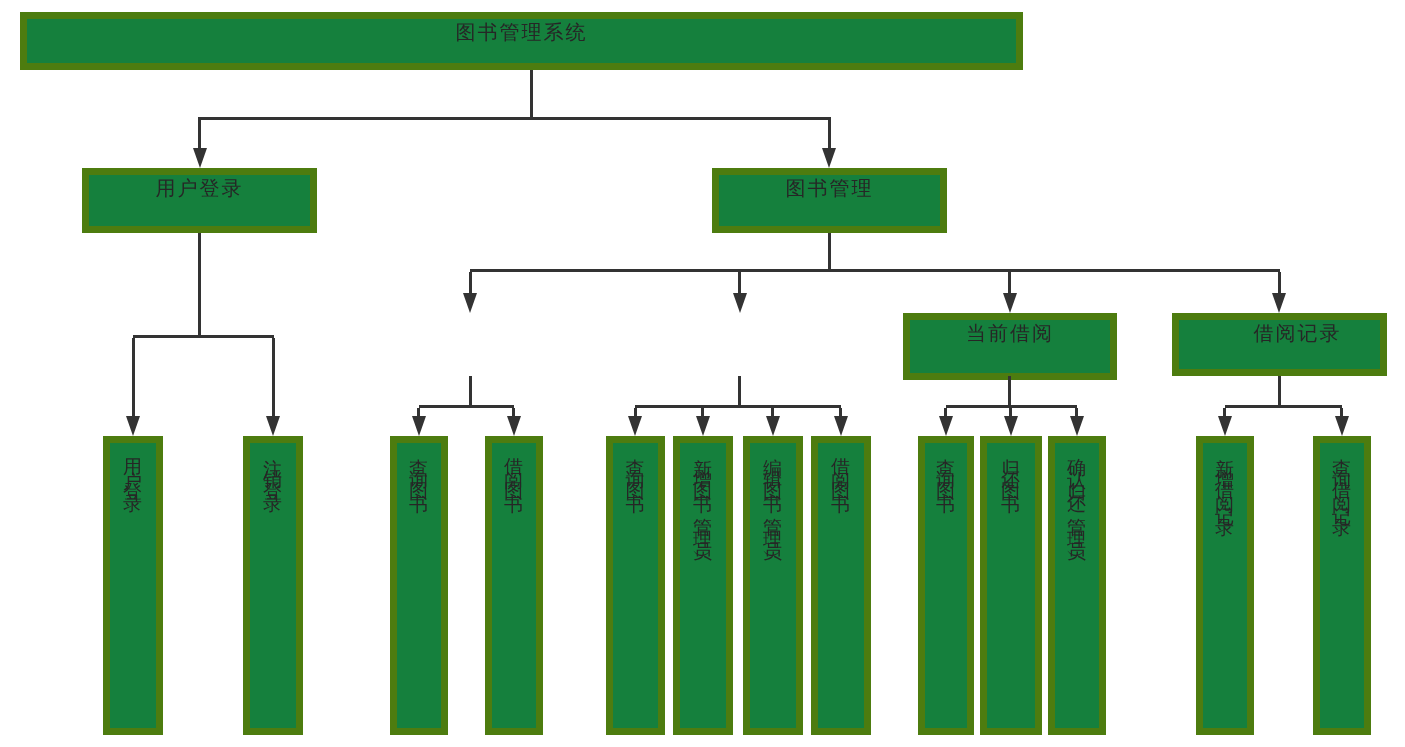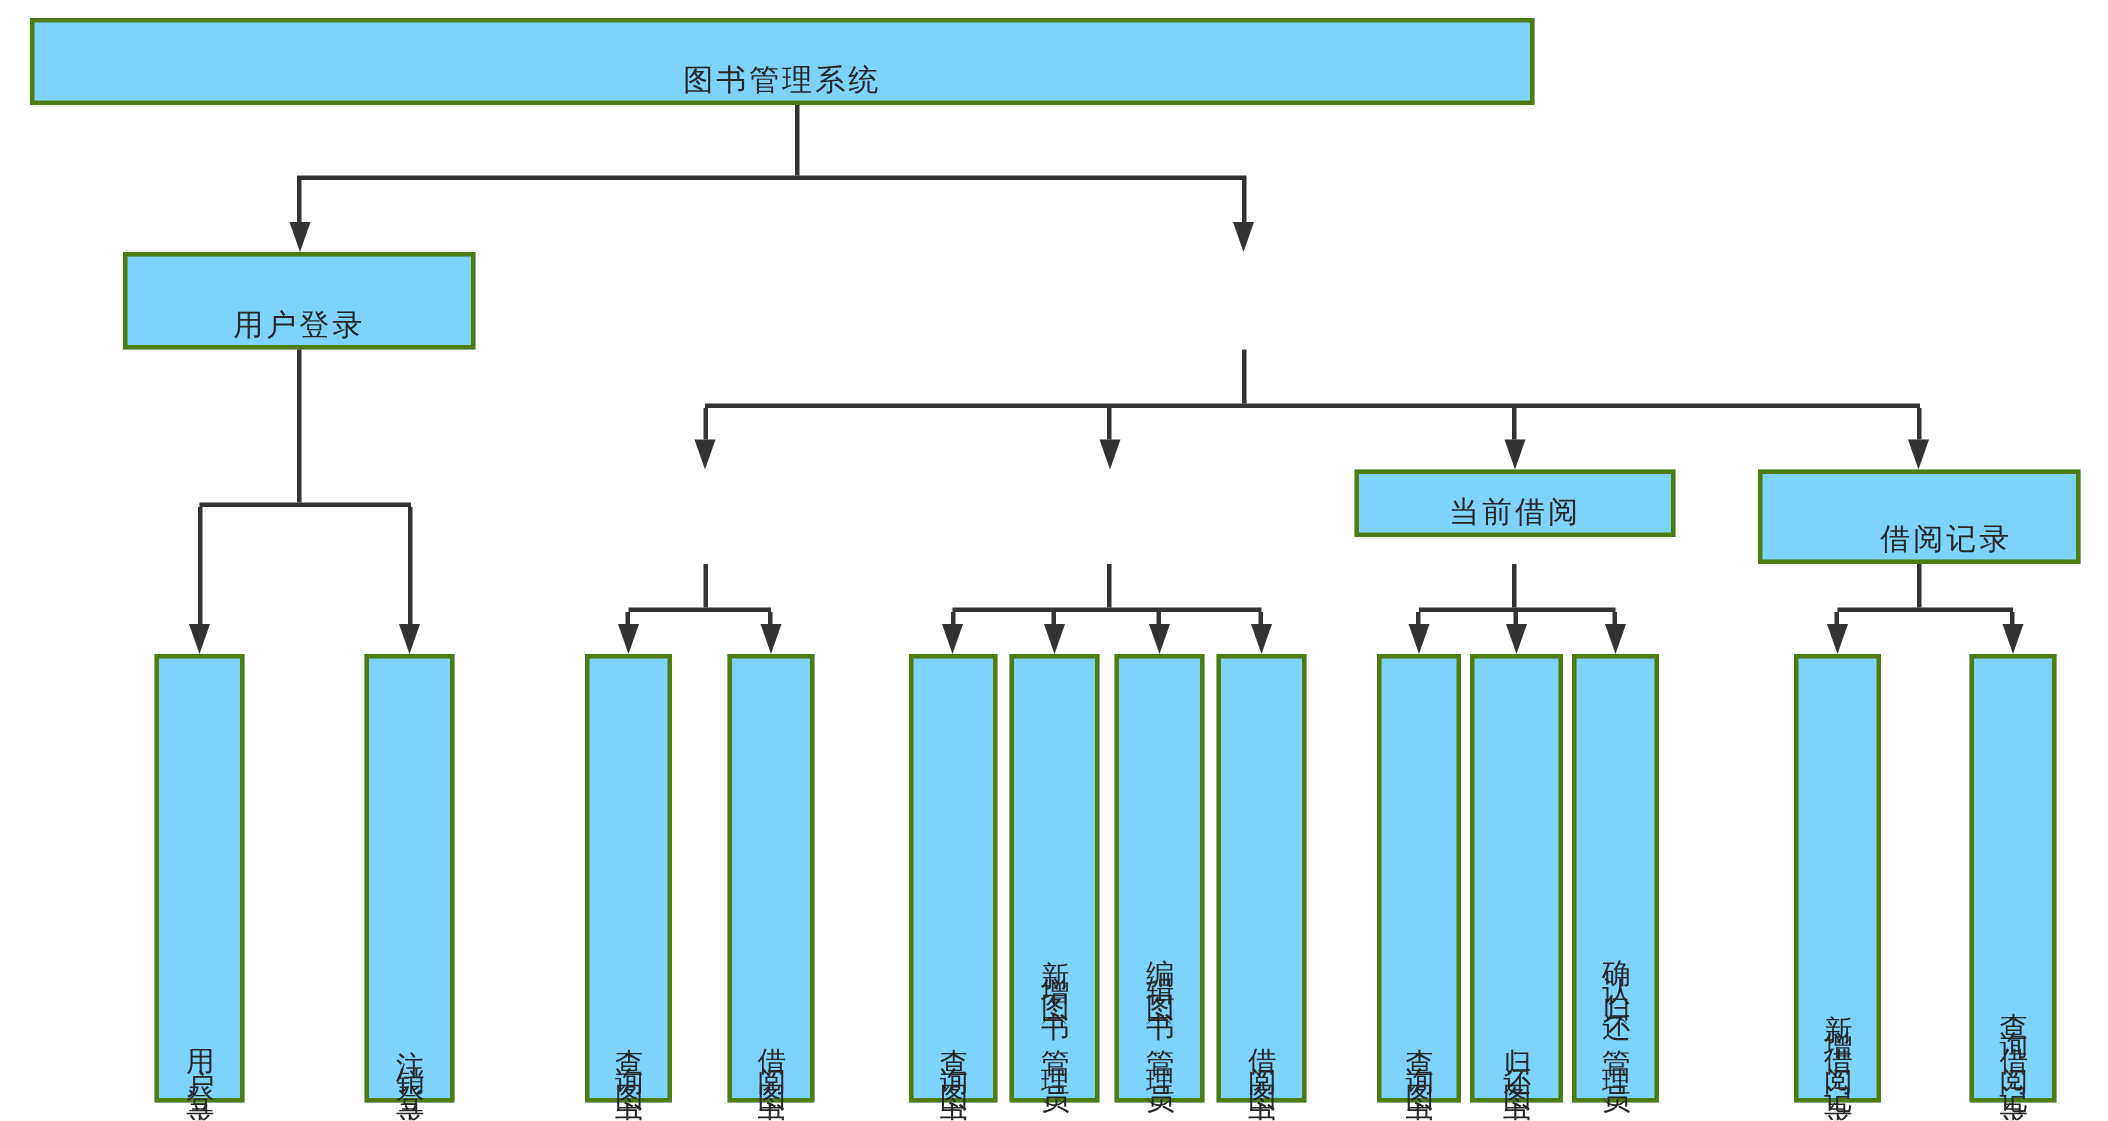--- a/index.html
+++ b/index.html
@@ -8,24 +8,24 @@
   .canvas {
     position: relative;
     width: 1405px;
     height: 747px;
     background: #ffffff;
     overflow: hidden;
   }
   .box {
     position: absolute;
     box-sizing: border-box;
-    border: 3px solid #4d7c0f;
-    background: #7dd3fc;
+    border: 7px solid #4d7c0f;
+    background: #15803d;
     display: flex;
-    align-items: flex-end;
+    align-items: flex-start;
     justify-content: center;
   }
   .hlabel {
     font-size: 20px;
     color: #262626;
     letter-spacing: 2px;
     white-space: nowrap;
   }
   .vlabel {
     writing-mode: vertical-rl;
@@ -68,40 +68,43 @@
   <div class="lv" style="left:530px; top:70px; height:47px;"></div>
   <div class="lh" style="left:198px; top:117px; width:633px;"></div>
   <div class="lv" style="left:198px; top:120px; height:28px;"></div>
   <div class="ah" style="left:193px; top:148px;"></div>
   <div class="lv" style="left:828px; top:120px; height:28px;"></div>
   <div class="ah" style="left:822px; top:148px;"></div>
 
   <div class="box" style="left:82px; top:168px; width:235px; height:65px;">
     <span class="hlabel">用户登录</span>
   </div>
+  <div class="box" style="left:712px; top:168px; width:235px; height:65px;">
+    <span class="hlabel">图书管理</span>
+  </div>
 
   <div class="lv" style="left:198px; top:233px; height:102px;"></div>
   <div class="lh" style="left:133px; top:335px; width:141px;"></div>
   <div class="lv" style="left:132px; top:338px; height:78px;"></div>
   <div class="ah" style="left:126px; top:416px;"></div>
   <div class="lv" style="left:272px; top:338px; height:78px;"></div>
   <div class="ah" style="left:266px; top:416px;"></div>
 
   <div class="lv" style="left:828px; top:233px; height:36px;"></div>
   <div class="lh" style="left:470px; top:269px; width:810px;"></div>
   <div class="lv" style="left:469px; top:272px; height:21px;"></div>
   <div class="ah" style="left:463px; top:293px;"></div>
   <div class="lv" style="left:738px; top:272px; height:21px;"></div>
   <div class="ah" style="left:733px; top:293px;"></div>
   <div class="lv" style="left:1008px; top:272px; height:21px;"></div>
   <div class="ah" style="left:1003px; top:293px;"></div>
   <div class="lv" style="left:1278px; top:272px; height:21px;"></div>
   <div class="ah" style="left:1272px; top:293px;"></div>
 
-  <div class="box" style="left:903px; top:313px; width:214px; height:45px;">
+  <div class="box" style="left:903px; top:313px; width:214px; height:67px;">
     <span class="hlabel">当前借阅</span>
   </div>
   <div class="box" style="left:1172px; top:313px; width:215px; height:63px;padding-left:36px;">
     <span class="hlabel">借阅记录</span>
   </div>
 
   <div class="lv" style="left:469px; top:376px; height:29px;"></div>
   <div class="lh" style="left:419px; top:405px; width:95px;"></div>
   <div class="lv" style="left:417px; top:408px; height:10px;"></div>
   <div class="ah" style="left:412px; top:416px;"></div>

